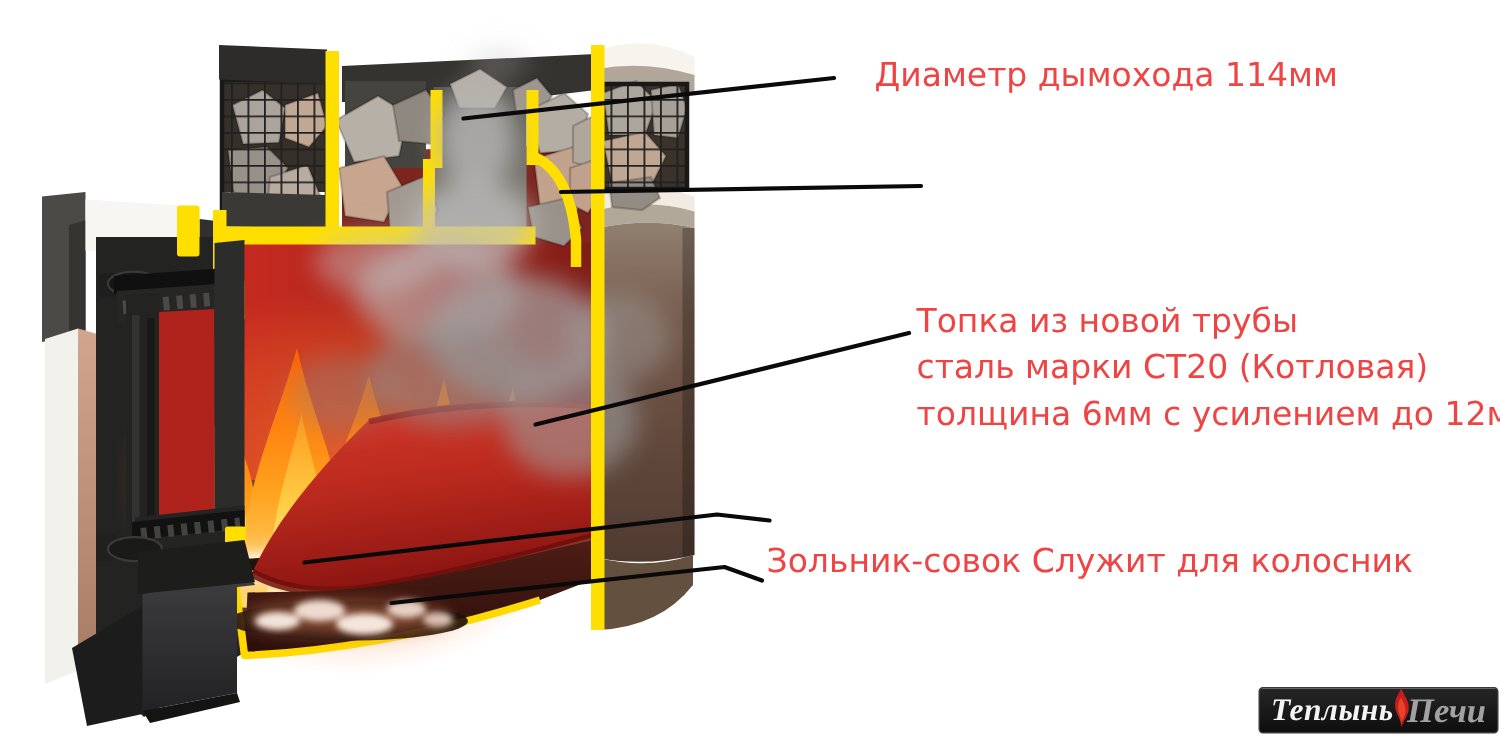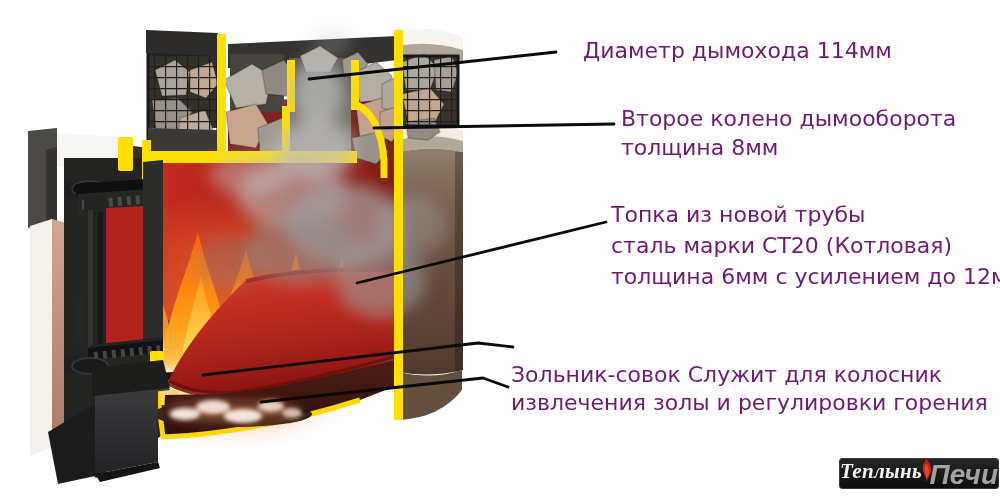--- a/index.html
+++ b/index.html
@@ -1,29 +1,29 @@
 <!DOCTYPE html>
 <html><head>
 <meta charset="utf-8">
 <style>
   html,body{margin:0;padding:0;background:#fff;}
   #canvas{position:relative;width:1000px;height:500px;background:#ffffff;overflow:hidden;
           font-family:"DejaVu Sans","Liberation Sans",sans-serif;}
   #scene{position:absolute;left:0;top:0;}
-  .ann{position:absolute;color:#701a75;font-size:22px;line-height:29px;white-space:nowrap;}
+  .ann{position:absolute;color:#ef4444;font-size:22px;line-height:29px;white-space:nowrap;}
   .ann.lh31{line-height:31px;}
   .ann.lh28{line-height:28px;}
   .logo{position:absolute;left:839px;top:458px;width:160px;height:31px;box-sizing:border-box;
         background:linear-gradient(#262626,#0e0e0e);border:1px solid #3a3a3a;border-radius:3px;
-        display:flex;align-items:flex-start;justify-content:center;}
+        display:flex;align-items:center;justify-content:center;}
   .logo-primary{font-family:"Liberation Serif","DejaVu Serif",serif;font-style:italic;font-weight:700;
         font-size:21px;color:#f4f4f4;letter-spacing:.3px;}
   .logo-flame{margin:0 -3px 0 -2px;position:relative;top:-2px;}
-  .logo-secondary{font-family:Liberation Sans, sans-serif;font-style:italic;font-weight:700;
-        font-size:28px;color:#a2a2a2;}
+  .logo-secondary{font-family:Liberation Serif, serif;font-style:italic;font-weight:700;
+        font-size:23px;color:#a2a2a2;}
 </style>
 </head>
 <body>
 
 <div id="canvas">
 <svg id="scene" width="1000" height="500" viewBox="0 0 1000 500">
   <defs>
     <pattern id="mesh" width="11" height="11" patternUnits="userSpaceOnUse">
       <path d="M0,0 H11 M0,0 V11" stroke="#202020" stroke-width="2.4" fill="none"></path>
     </pattern>
@@ -256,32 +256,27 @@
     <line x1="374" y1="128" x2="614" y2="124"></line>
     <line x1="357" y1="283" x2="606" y2="222"></line>
     <polyline points="203,375 478,343 513,347"></polyline>
     <polyline points="261,402 483,378 508,387"></polyline>
   </g>
 </svg>
 
 <div class="ann" style="left:583px;top:36px">
   <div>Диаметр дымохода 114мм</div>
 </div>
-<div class="ann" style="left:621px;top:104px">
-  <div>Второе колено дымооборота</div>
-  <div>толщина 8мм</div>
-</div>
 <div class="ann lh31" style="left:611px;top:199px">
   <div>Топка из новой трубы</div>
   <div>сталь марки СТ20 (Котловая)</div>
   <div>толщина 6мм с усилением до 12мм</div>
 </div>
 <div class="ann lh28" style="left:511px;top:361px">
   <div>Зольник-совок Служит для колосник</div>
-  <div>извлечения золы и регулировки горения</div>
 </div>
 
 <div class="logo">
   <span class="logo-primary">Теплынь</span>
   <svg class="logo-flame" width="14" height="26" viewBox="0 0 14 26">
     <path d="M7,0 C10,6 13,9 12,15 C11,19 9,21 7,26 C7.5,20 3,17 3,11 C3,6 5.5,4 7,0 Z" fill="#c41e1e"></path>
     <path d="M7,6 C9,10 10.5,12 10,16 C9.6,18.5 8.3,20 7,23 C7.3,19 5,16.5 5,12.5 C5,9.5 6,8 7,6 Z" fill="#e8442a"></path>
   </svg>
   <span class="logo-secondary">Печи</span>
 </div>

